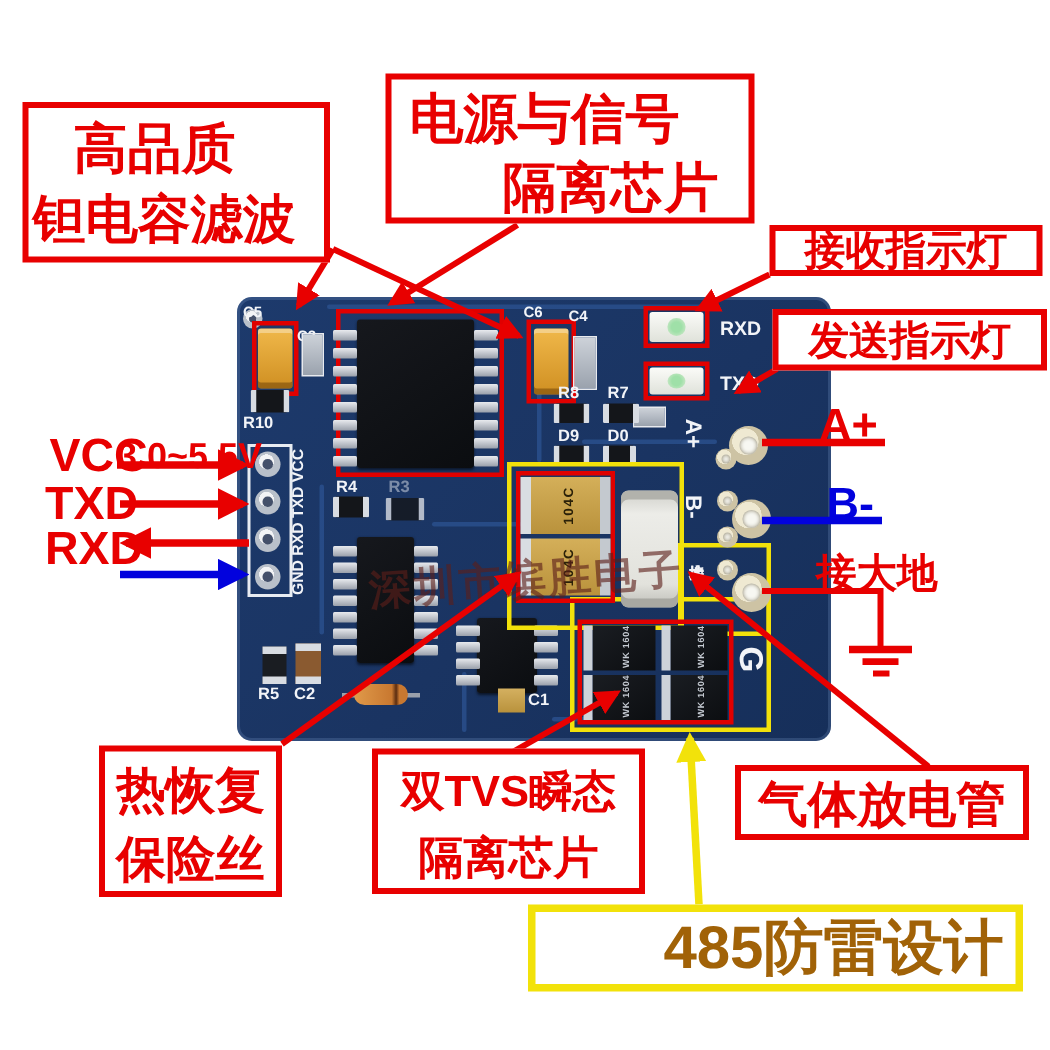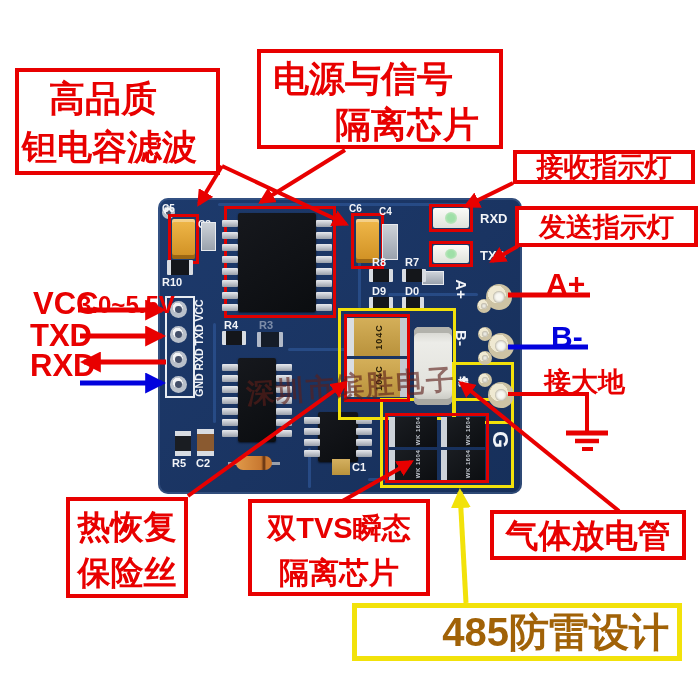--- a/index.html
+++ b/index.html
@@ -9,21 +9,21 @@
   
   .abox{position:absolute;background:#ffffff;border:4px solid #e80000;color:#e80000;
         font-weight:bold;box-sizing:border-box;}
   .ybox-call{position:absolute;background:#ffffff;border:5px solid #f2e20a;color:#a16207;
         font-weight:bold;box-sizing:border-box;}
   .rlab{position:absolute;color:#e80000;font-weight:bold;white-space:nowrap;}
   .blab{position:absolute;color:#0202dd;font-weight:bold;white-space:nowrap;}
   
   .pcb{position:absolute;left:158px;top:198px;width:364px;height:296px;
        background:linear-gradient(135deg,#1d3a6c 0%,#1a3462 55%,#162f5a 100%);
-       border-radius:10px;box-shadow:inset 0 0 0 2px rgba(120,150,200,.25);}
+       border-radius:10px;box-shadow:inset 0 0 0 2px rgba(120,150,200,.25);padding-left:32px;}
   .tr{position:absolute;background:#2c5391;opacity:.75;border-radius:2px;}
   .redframe{position:absolute;border:3px solid #e00000;box-sizing:border-box;}
   .yframe{position:absolute;border:3px solid #f2e10a;box-sizing:border-box;}
   .silk{position:absolute;color:#f2f4f8;font-weight:bold;white-space:nowrap;
         font-family:"Liberation Sans",sans-serif;}
   .chipbody{position:absolute;background:linear-gradient(145deg,#16181d,#0b0d10);border-radius:2px;
         box-shadow:0 1px 2px rgba(0,0,0,.6);}
   .pin{position:absolute;background:linear-gradient(#e8eaee,#9aa0ab);height:7px;border-radius:1px;}
   .cap-tant{position:absolute;background:linear-gradient(#f0b84a,#cf8f22);border-radius:2px;
         box-shadow:inset 0 3px 0 rgba(255,255,255,.35), inset 0 -4px 0 rgba(90,50,0,.45);}

